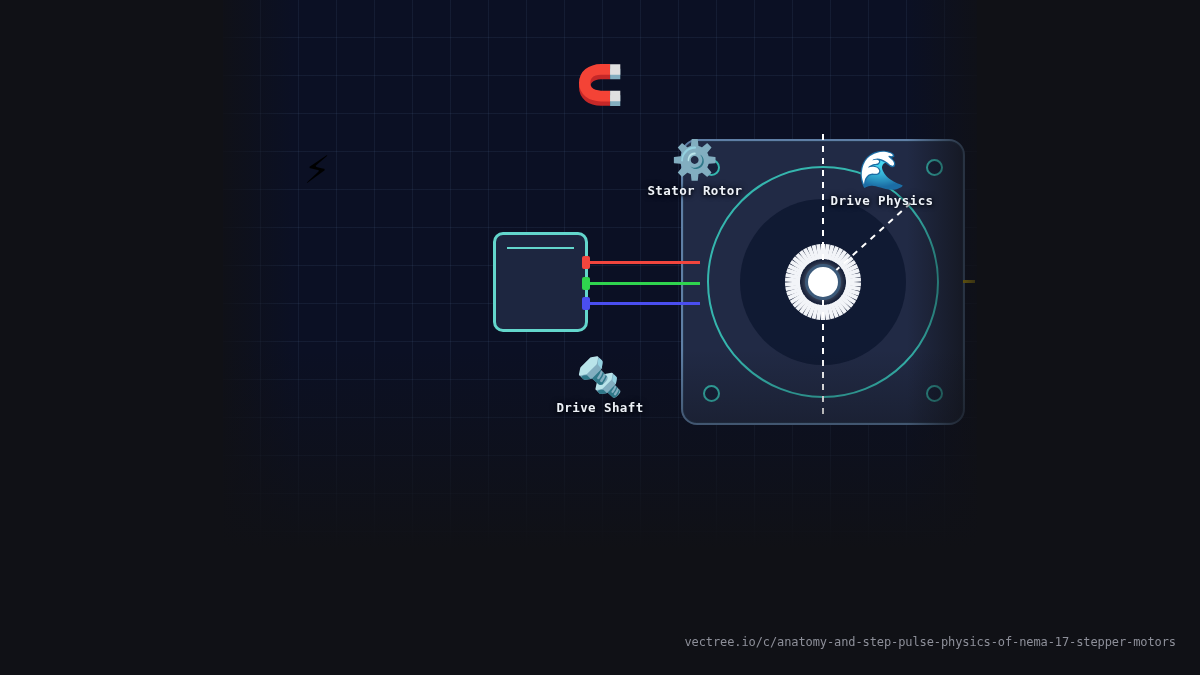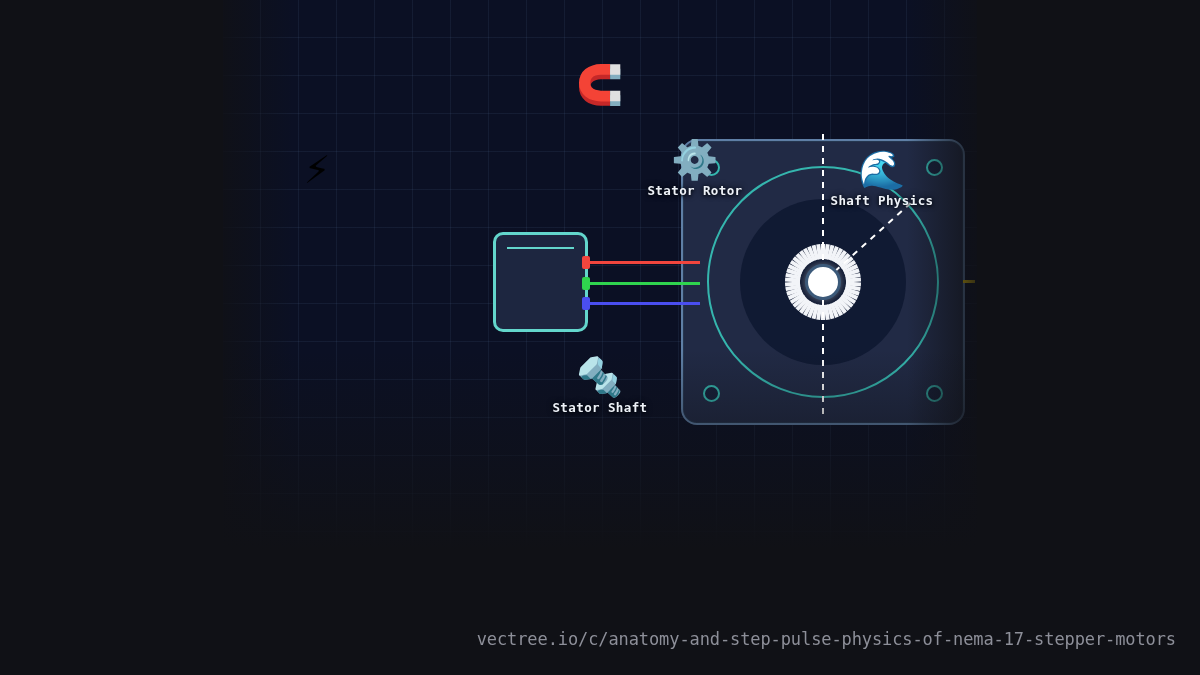--- a/index.html
+++ b/index.html
@@ -155,21 +155,21 @@
   #pulsedash{
     left:740px; top:280px; width:96px; height:3px;
     background-image:linear-gradient(to right,#ffd400 0 12px, transparent 12px 22px);
     background-size:22px 3px;
   }
 
   
   #footer{ position:absolute; left:0; right:0; bottom:0; height:175px; }
   #url{
     position:absolute; right:24px; bottom:26px;
-    color:#8d8f99; font-size:17px; letter-spacing:-.1px;margin-left:15px;
+    color:#8d8f99; font-size:12px; letter-spacing:-.1px;margin-left:15px;
   }
 </style>
 </head>
 <body>
 
 <div id="stage">
   <div id="grid"></div>
 
   <div id="housing" class="node">
     <div class="mount" id="mntTL"></div>
@@ -412,24 +412,24 @@
     </div>
     <div class="labelgroup" style="left: 187px; top: 147px;">
       <span class="emoji">⚡</span>
     </div>
     <div class="labelgroup" style="left: 565px; top: 137px;">
       <span class="emoji">⚙️</span>
       <span class="cap">Stator Rotor</span>
     </div>
     <div class="labelgroup" style="left: 752px; top: 147px;">
       <span class="emoji">🌊</span>
-      <span class="cap">Shaft Physics</span>
+      <span class="cap">Drive Physics</span>
     </div>
     <div class="labelgroup" style="left: 470px; top: 354px;">
       <span class="emoji">🔩</span>
-      <span class="cap">Stator Shaft</span>
+      <span class="cap">Drive Shaft</span>
     </div>
   </div>
 
 <div id="footer">
 
   <div id="url">vectree.io/c/anatomy-and-step-pulse-physics-of-nema-17-stepper-motors</div>
 </div>
 
 </body></html>

